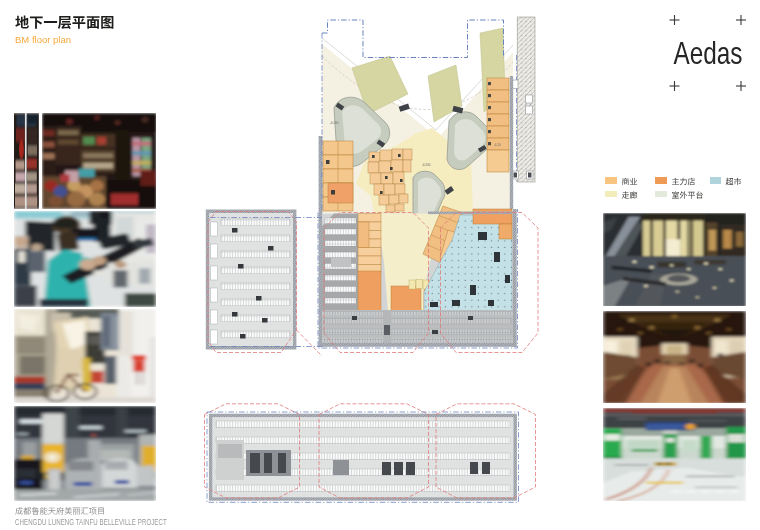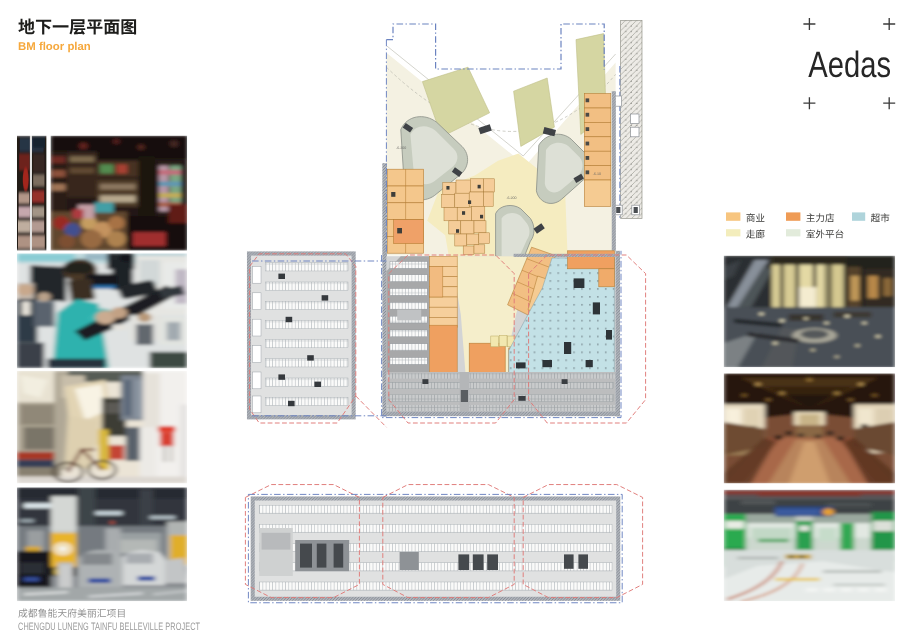--- a/index.html
+++ b/index.html
@@ -2,21 +2,21 @@
 <html><head><meta charset="utf-8"><style>
 html,body{margin:0;padding:0;background:#fff;}
 #page{position:relative;width:760px;height:530px;overflow:hidden;background:#fff;
  font-family:"Liberation Sans",sans-serif;}
 .abs{position:absolute;}
 </style></head><body>
 <div id="page">
 <svg class="abs" style="left:0;top:0" width="200" height="60" viewBox="0 0 200 60">
  <path d="M20.9782 16.8074V20.5562L19.572400000000002 21.1526L20.1972 22.6578L20.9782 22.317V26.009C20.9782 27.9686 21.5178 28.494 23.4632 28.494C23.903399999999998 28.494 26.0334 28.494 26.502 28.494C28.1634 28.494 28.6604 27.8266 28.8876 25.810200000000002C28.418999999999997 25.7108 27.7658 25.441 27.3966 25.1996C27.2688 26.648 27.1268 26.9746 26.36 26.9746C25.9056 26.9746 24.017 26.9746 23.591 26.9746C22.7248 26.9746 22.597 26.8468 22.597 26.009V21.6212L23.775599999999997 21.11V25.4552H25.366V20.4142L26.601399999999998 19.8888C26.601399999999998 21.9052 26.573 22.956 26.5446 23.169C26.502 23.424599999999998 26.4026 23.4814 26.2322 23.4814C26.1044 23.4814 25.792 23.4814 25.5506 23.453C25.7352 23.808 25.863 24.4612 25.9056 24.8872C26.374200000000002 24.8872 26.970599999999997 24.873 27.3966 24.6884C27.836799999999997 24.5038 28.0782 24.1488 28.1208 23.4956C28.1918 22.9134 28.2202 21.209400000000002 28.2202 18.4972L28.277 18.2132L27.098399999999998 17.7872L26.786 17.986L26.516199999999998 18.184800000000003L25.366 18.681800000000003V15.430000000000001H23.775599999999997V19.3634L22.597 19.8604V16.8074ZM15.2982 25.0576 15.9798 26.7616C17.2862 26.1652 18.9192 25.3984 20.4386 24.6458L20.0552 23.1406L18.7346 23.6944V20.3432H20.183V18.724400000000003H18.7346V15.6288H17.144199999999998V18.724400000000003H15.4828V20.3432H17.144199999999998V24.3476C16.4484 24.6316 15.8094 24.873 15.2982 25.0576Z M29.938399999999998 16.480800000000002V18.198999999999998H35.092999999999996V28.7354H36.9248V21.9478C38.3732 22.7714 39.992 23.808 40.815599999999996 24.5606L42.0794 22.9986C40.986 22.104 38.7708 20.8686 37.223 20.1018L36.9248 20.4568V18.198999999999998H42.675799999999995V16.480800000000002Z M43.9396 21.039V22.8992H57.0888V21.039Z M61.98779999999999 20.9964V22.459H70.0676V20.9964ZM60.937 17.474800000000002H68.69019999999999V18.6676H60.937ZM59.218799999999995 16.0406V20.2438C59.218799999999995 22.4732 59.11939999999999 25.6966 57.898199999999996 27.8834C58.3242 28.0396 59.090999999999994 28.4514 59.431799999999996 28.7354C60.73819999999999 26.3782 60.937 22.6862 60.937 20.2296V20.116H70.4084V16.0406ZM67.27019999999999 25.5688 67.95179999999999 26.7048 63.904799999999994 26.9604C64.416 26.349800000000002 64.913 25.654 65.339 24.9582H68.77539999999999ZM62.0162 28.7212C62.56999999999999 28.5224 63.35099999999999 28.4514 68.69019999999999 28.0254C68.86059999999999 28.3662 69.01679999999999 28.6786 69.1304 28.9342L70.74919999999999 28.1958C70.32319999999999 27.358 69.44279999999999 25.9664 68.77539999999999 24.9582H71.0332V23.4814H61.206799999999994V24.9582H63.251599999999996C62.8398 25.7392 62.371199999999995 26.4066 62.18659999999999 26.6196C61.916799999999995 26.9462 61.661199999999994 27.1734 61.40559999999999 27.2302C61.60439999999999 27.6562 61.916799999999995 28.4088 62.0162 28.7212Z M74.0578 18.9232C74.5264 19.8746 74.9666 21.124200000000002 75.1086 21.891L76.77 21.3656C76.5996 20.5704 76.1026 19.3776 75.6198 18.4546ZM82.1518 18.412C81.88199999999999 19.3492 81.3708 20.5988 80.9164 21.4224L82.4074 21.8626C82.8902 21.124200000000002 83.4724 19.974 83.9836 18.8806ZM72.4532 22.3312V24.0494H78.0054V28.7638H79.7804V24.0494H85.3894V22.3312H79.7804V18.0002H84.5658V16.3104H73.2058V18.0002H78.0054V22.3312Z M91.9072 23.027H94.094V24.092H91.9072ZM91.9072 21.6922V20.6982H94.094V21.6922ZM91.9072 25.4268H94.094V26.4776H91.9072ZM86.71 16.2536V17.8582H91.9072C91.8504 18.2842 91.7652 18.724400000000003 91.6942 19.136200000000002H87.2922V28.778H88.9394V28.0538H97.1612V28.778H98.89359999999999V19.136200000000002H93.4692L93.8668 17.8582H99.5468V16.2536ZM88.9394 26.4776V20.6982H90.3878V26.4776ZM97.1612 26.4776H95.6276V20.6982H97.1612Z M101.22240000000001 15.9838V28.778H102.8554V28.2668H111.68780000000001V28.778H113.406V15.9838ZM103.9772 25.5262C105.88 25.7392 108.223 26.2788 109.643 26.7758H102.8554V22.5442C103.0968 22.885 103.3524 23.3678 103.46600000000001 23.6944C104.247 23.5098 105.028 23.2684 105.809 22.9702L105.2836 23.7086C106.4764 23.95 107.9816 24.4612 108.8194 24.8588L109.51520000000001 23.808C108.7058 23.453 107.37100000000001 23.0412 106.235 22.7998C106.61840000000001 22.6294 107.016 22.459 107.3852 22.2602C108.4786 22.814 109.6998 23.240000000000002 110.93520000000001 23.5098C111.09140000000001 23.197400000000002 111.4038 22.7572 111.68780000000001 22.4448V26.7758H109.8276L110.5518 25.6256C109.0892 25.1428 106.6894 24.6174 104.744 24.4186ZM105.9368 17.5032C105.2552 18.5398 104.0624 19.5622 102.9122 20.2012C103.2388 20.4426 103.7784 20.9396 104.034 21.2236C104.318 21.039 104.602 20.826 104.9002 20.584600000000002C105.21260000000001 20.8686 105.5534 21.1384 105.9084 21.394C104.9428 21.7774 103.87780000000001 22.0898 102.8554 22.288600000000002V17.5032ZM106.093 17.5032H111.68780000000001V22.2176C110.708 22.033 109.714 21.7632 108.8194 21.4224C109.785 20.755000000000003 110.6086 19.974 111.1908 19.093600000000002L110.2394 18.5256L109.998 18.596600000000002H106.874C107.0444 18.3836 107.2148 18.1564 107.3568 17.9434ZM107.3284 20.7408C106.8172 20.471 106.36280000000001 20.172800000000002 105.9794 19.8462H108.72C108.3224 20.172800000000002 107.8396 20.471 107.3284 20.7408Z" fill="#1d1d1b"></path>
 </svg>
-<div class="abs" style="left:15px;top:33.5px;font-size:9.5px;color:#f6a83c;font-weight:bold;">BM floor plan</div>
+<div class="abs" style="left:15px;top:33.5px;font-size:9.5px;color:#f6a83c;font-weight:normal;">BM floor plan</div>
 <div style="position:absolute;left:14px;top:113px;width:24.8px;height:95.8px;overflow:hidden"><svg width="100%" height="100%" viewBox="0 0 100 100" preserveAspectRatio="none">
         <filter id="b1" x="-10%" y="-10%" width="120%" height="120%">
           <feGaussianBlur stdDeviation="1.6"></feGaussianBlur>
         </filter>
         <g filter="url(#b1)">
 <rect width="100" height="100" fill="#261c1b"></rect>
 <rect x="10" y="2" width="80" height="12" fill="#2c3a4e"></rect>
 <rect x="55" y="1" width="40" height="10" fill="#1a2433"></rect>
 <rect x="8" y="16" width="35" height="14" fill="#7a2420"></rect>
 <rect x="55" y="16" width="38" height="16" fill="#3a2a24"></rect>

